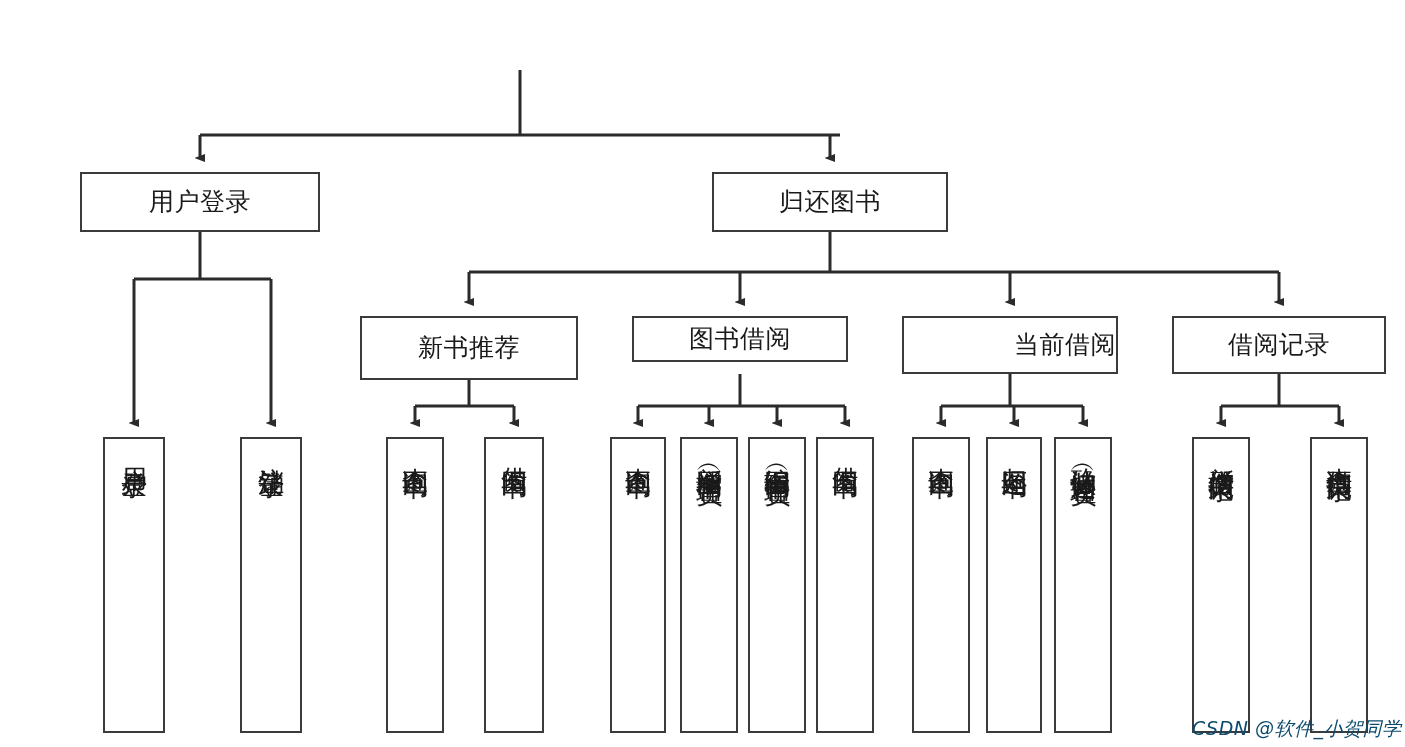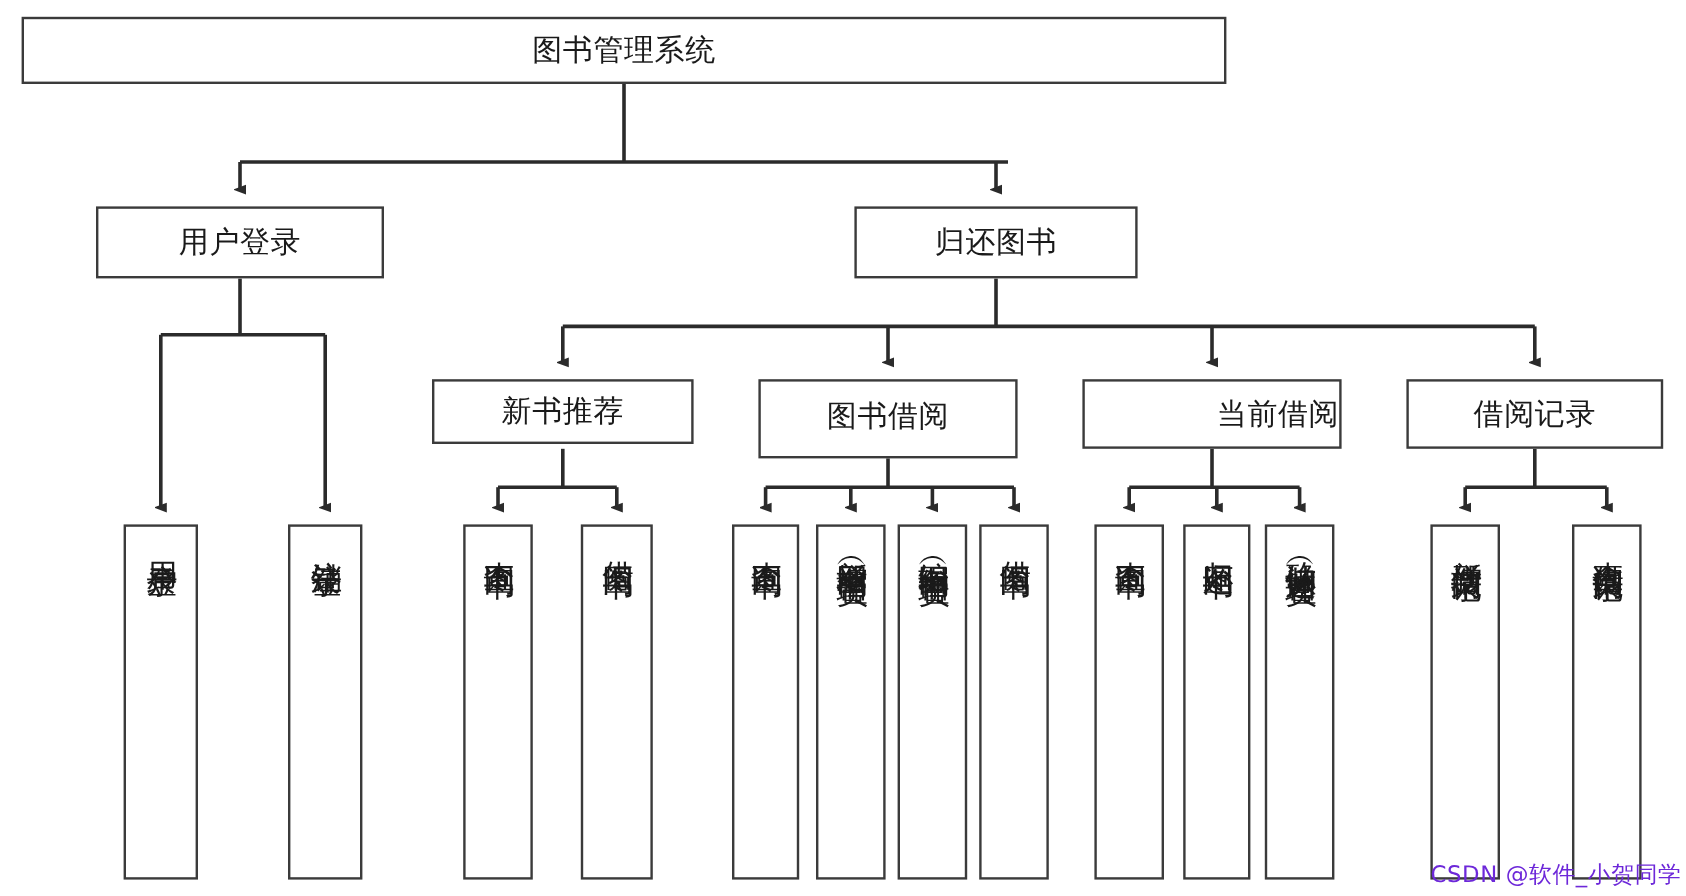--- a/index.html
+++ b/index.html
@@ -56,24 +56,25 @@
     writing-mode: vertical-rl;
     text-orientation: upright;
     font-size: 26px;
     line-height: 1.05;
     letter-spacing: 2px;
     white-space: nowrap;
   }
   .watermark {
     position: absolute;
     font-size: 19px;
-    color: #6d28d9;
+    color: #0c4a6e;
     white-space: nowrap;
     letter-spacing: 0.5px;
     pointer-events: none;
+    font-style: italic;
   }
 </style>
 </head>
 <body>
 
 <div id="canvas">
 
   <svg id="diagram-svg" viewBox="0 0 1405 747" xmlns="http://www.w3.org/2000/svg">
     <defs>
       <marker id="arrow" markerWidth="10" markerHeight="10" refX="5" refY="5" orient="auto" markerUnits="userSpaceOnUse">
@@ -117,35 +118,32 @@
       <path d="M1014,406 L1014,423" marker-end="url(#arrow)"></path>
       <path d="M1083,406 L1083,423" marker-end="url(#arrow)"></path>
 
       <path d="M1279,374 L1279,406"></path>
       <path d="M1221,406 L1339,406"></path>
       <path d="M1221,406 L1221,423" marker-end="url(#arrow)"></path>
       <path d="M1339,406 L1339,423" marker-end="url(#arrow)"></path>
     </g>
   </svg>
 
-  <div class="node root horizontal" style="left:18px; top:14px; width:1004px; height:56px;">
-    <span class="node-label">图书管理系统</span>
-  </div>
 
   <div class="node horizontal" style="left:80px; top:172px; width:240px; height:60px;">
     <span class="node-label">用户登录</span>
   </div>
   <div class="node horizontal" style="left:712px; top:172px; width:236px; height:60px;">
     <span class="node-label">归还图书</span>
   </div>
 
-  <div class="node horizontal" style="left:360px; top:316px; width:218px; height:54px;">
+  <div class="node horizontal" style="left:360px; top:316px; width:218px; height:64px;">
     <span class="node-label">新书推荐</span>
   </div>
-  <div class="node horizontal" style="left:632px; top:316px; width:216px; height:66px;font-family:Liberation Mono, monospace;">
+  <div class="node horizontal" style="left:632px; top:316px; width:216px; height:46px;">
     <span class="node-label">图书借阅</span>
   </div>
   <div class="node horizontal" style="left:902px; top:316px; width:216px; height:58px;justify-content:flex-end;">
     <span class="node-label">当前借阅</span>
   </div>
   <div class="node horizontal" style="left:1172px; top:316px; width:214px; height:58px;">
     <span class="node-label">借阅记录</span>
   </div>
 
   <div class="node vertical" style="left:103px; top:437px; width:62px; height:296px;">

